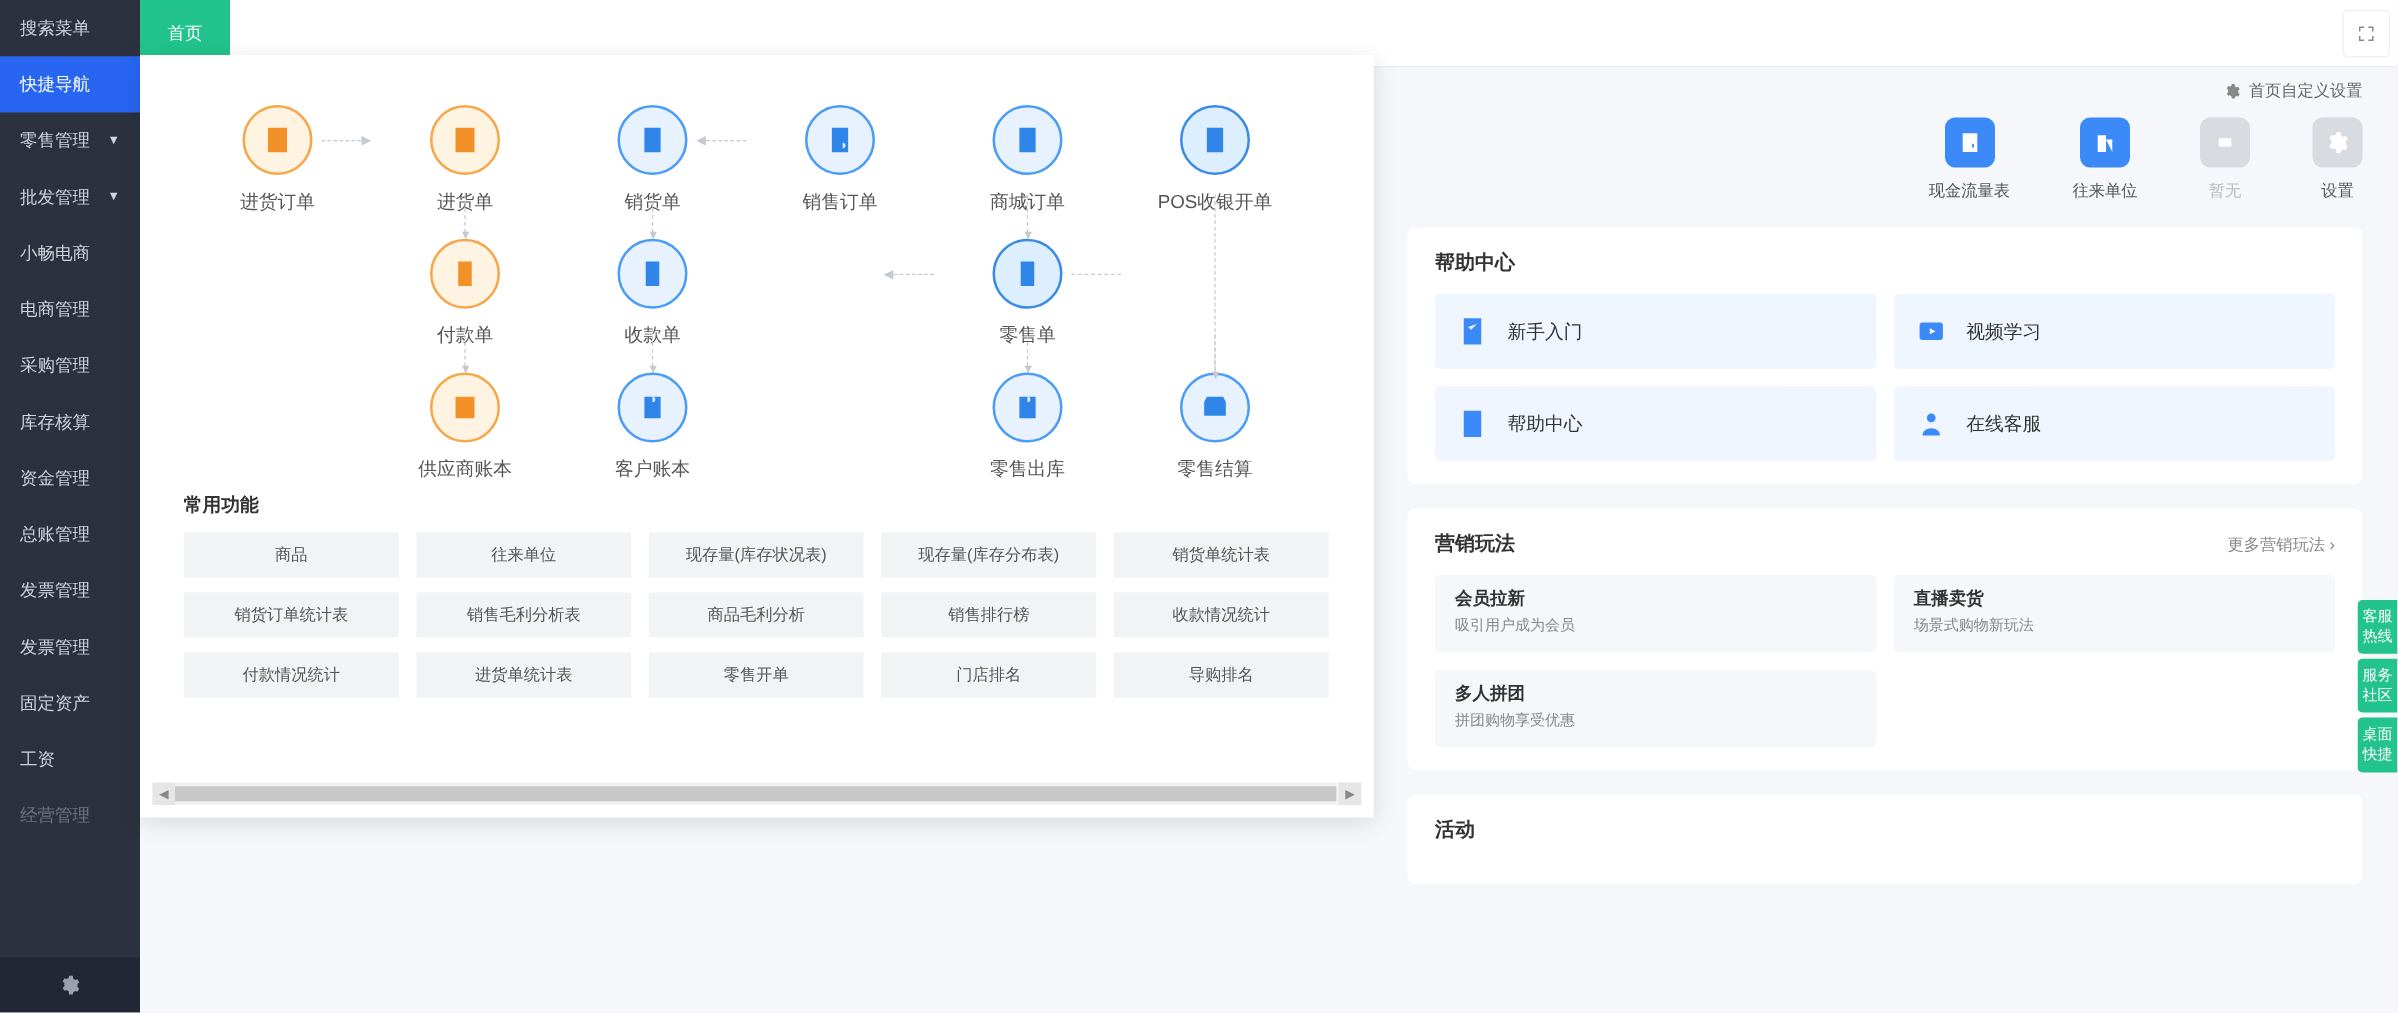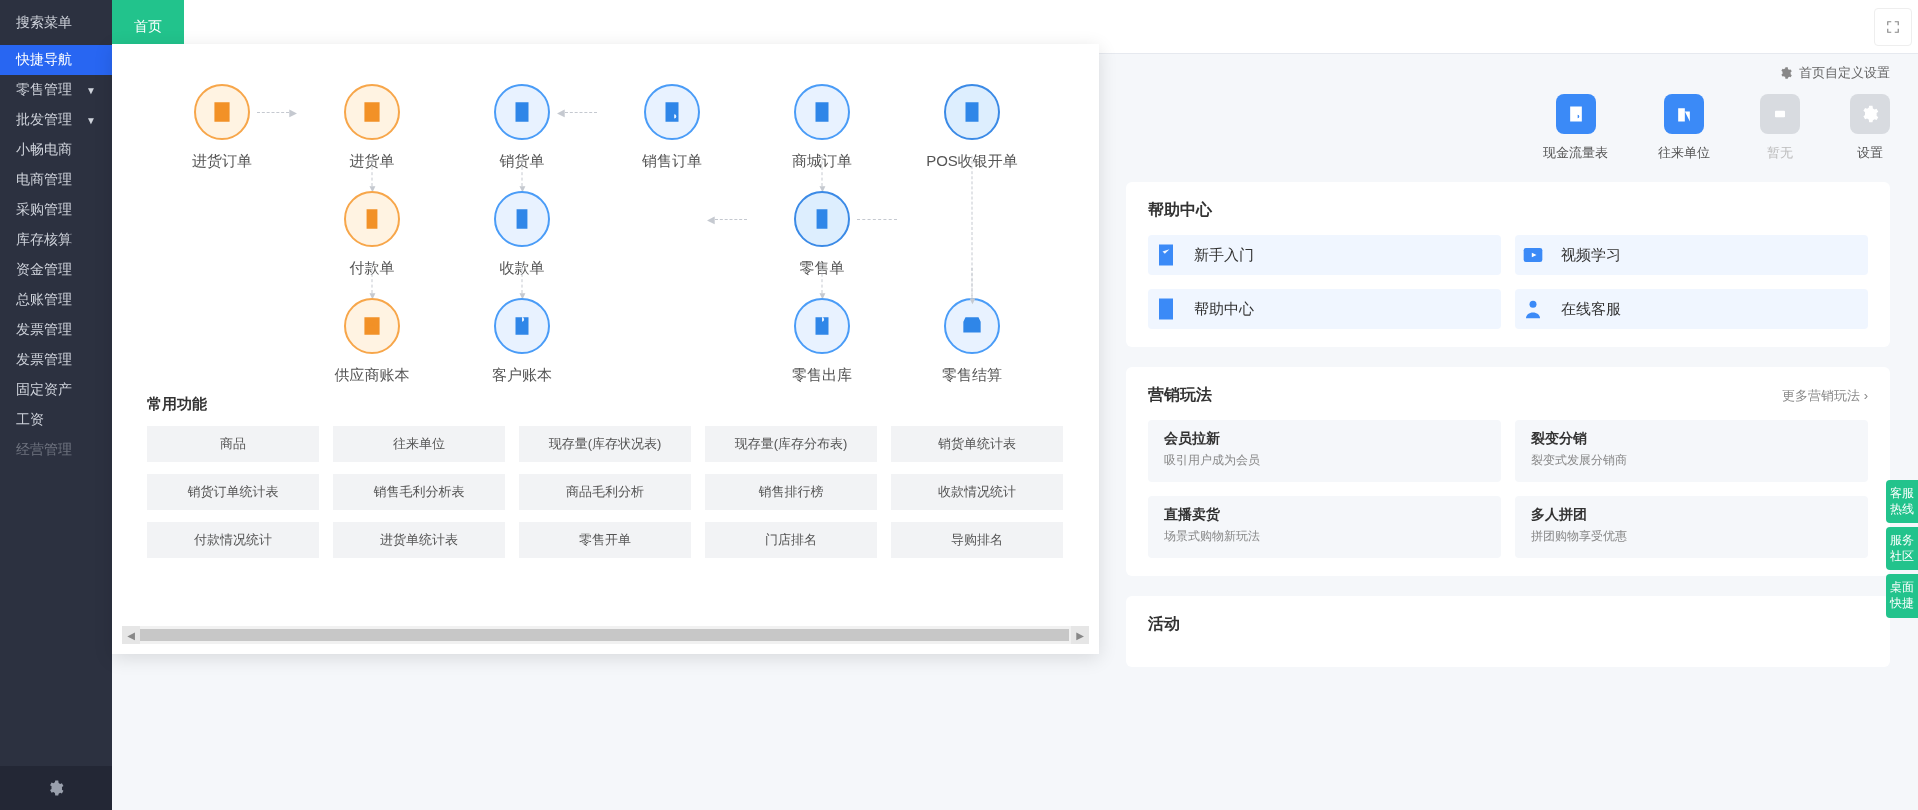--- a/index.html
+++ b/index.html
@@ -1,18 +1,18 @@
 <!DOCTYPE html>
 <html><head>
   <meta charset="utf-8">
   <style>
     *{box-sizing:border-box;margin:0;padding:0}
     body{font-family:"Microsoft YaHei",Arial,sans-serif;font-size:14px;color:#333;background:#f5f7fa;width:1918px;height:810px;overflow:hidden;position:relative}
     .sidebar{position:absolute;left:0;top:0;width:112px;height:100%;background:#2c3140;color:#cfd3db}
-    .side-item{height:30px;display:flex;align-items:center;padding:0 16px;cursor:pointer;font-size:14px;position:relative}
+    .side-item{height:45px;display:flex;align-items:center;padding:0 16px;cursor:pointer;font-size:14px;position:relative}
     .side-item.search{height:45px}
     .side-item.active{background:#2866f2;color:#fff}
     .side-item .caret{margin-left:auto;font-size:10px}
     .side-bottom{position:absolute;bottom:0;left:0;width:100%;height:44px;display:flex;align-items:center;justify-content:center;background:#232735;cursor:pointer}
     .gear-svg{width:18px;height:18px;fill:#9aa0ad}
     .tabbar{position:absolute;left:112px;top:0;right:0;height:54px;background:#fff;border-bottom:1px solid #e6e9ef;display:flex;align-items:center}
     .tab{padding:0 22px;height:100%;display:flex;align-items:center;cursor:pointer}
     .tab.active{background:#22c38c;color:#fff}
     .expand{margin-left:auto;width:38px;height:38px;display:flex;align-items:center;justify-content:center;cursor:pointer;color:#888;margin-right:6px;border:1px solid #eee;border-radius:4px}
     .panel{position:absolute;left:112px;top:44px;width:987px;height:610px;background:#fff;box-shadow:0 4px 18px rgba(0,0,0,.12);z-index:50;padding:40px 35px 10px}
@@ -48,21 +48,21 @@
     .irow-item{display:flex;flex-direction:column;align-items:center;cursor:pointer}
     .irow-item .sq{width:40px;height:40px;border-radius:8px;display:flex;align-items:center;justify-content:center;margin-bottom:10px}
     .sq.blue{background:#3b8af7}.sq.grey{background:#d8dbe0}
     .sq svg{width:20px;height:20px;fill:#fff}
     .irow-item .tl{color:#555;font-size:13px}
     .card{background:#fff;border-radius:6px;padding:18px 22px;margin-top:20px}
     .card-h{display:flex;align-items:center;margin-bottom:14px}
     .card-h .t{font-size:16px;font-weight:600;color:#333}
     .card-h .more{margin-left:auto;color:#888;font-size:13px;cursor:pointer}
     .help-grid{display:flex;flex-wrap:wrap;gap:14px}
-    .help-item{width:calc(50% - 7px);height:40px;background:#f0f6ff;display:flex;align-items:center;padding:0 4px;border-radius:4px;cursor:pointer}
+    .help-item{width:calc(50% - 7px);height:60px;background:#f0f6ff;display:flex;align-items:center;padding:0 16px;border-radius:4px;cursor:pointer}
     .help-item .hi{width:28px;height:28px;fill:#3b8af7;margin-right:14px}
     .help-item .ht{color:#333;font-size:15px}
     .mkt-grid{display:flex;flex-wrap:wrap;gap:14px}
     .mkt-item{width:calc(50% - 7px);height:62px;background:#f5f7fa;padding:10px 16px;border-radius:4px;cursor:pointer}
     .mkt-item .mt{font-weight:600;color:#333;margin-bottom:4px}
     .mkt-item .ms{font-size:12px;color:#888}
     .floats{position:fixed;right:0;top:480px;display:flex;flex-direction:column;gap:4px;z-index:100}
     .fbtn{width:32px;padding:6px 0;background:#22c38c;color:#fff;font-size:12px;text-align:center;border-radius:4px 0 0 4px;cursor:pointer;line-height:1.3}
   </style>
 </head>
@@ -409,24 +409,20 @@
     <div class="card-h">
         <div class="t">营销玩法</div>
         <div class="more"><span>更多营销玩法</span> <span>›</span></div>
       </div>
     <div class="mkt-grid">
       <div class="mkt-item">
           <div class="mt">会员拉新</div>
           <div class="ms">吸引用户成为会员</div>
         </div>
       <div class="mkt-item">
-          <div class="mt">裂变分销</div>
-          <div class="ms">裂变式发展分销商</div>
-        </div>
-      <div class="mkt-item">
           <div class="mt">直播卖货</div>
           <div class="ms">场景式购物新玩法</div>
         </div>
       <div class="mkt-item">
           <div class="mt">多人拼团</div>
           <div class="ms">拼团购物享受优惠</div>
         </div>
     </div>
   </div>
 

